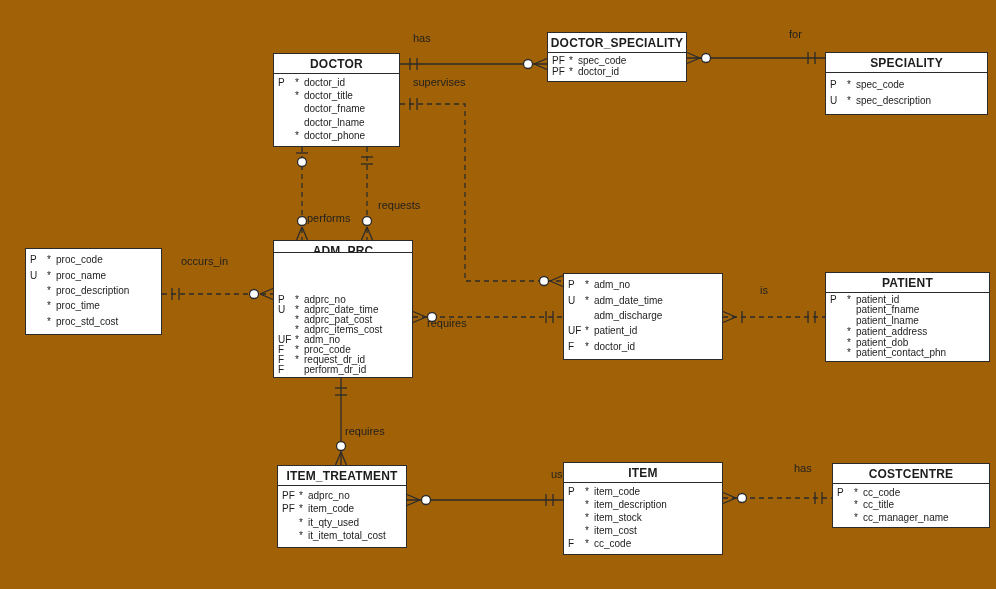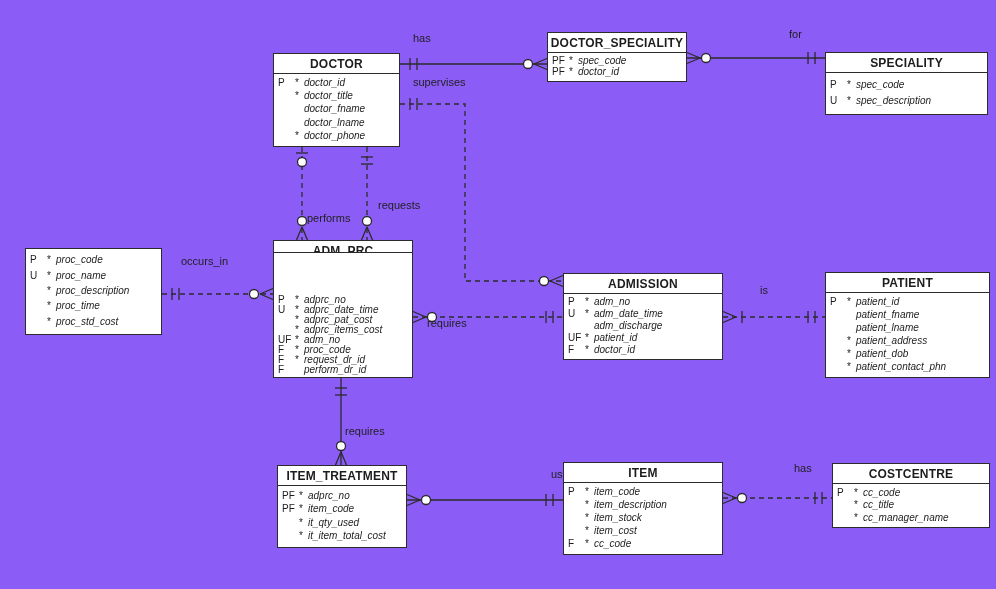--- a/index.html
+++ b/index.html
@@ -1,37 +1,37 @@
 <!DOCTYPE html>
 <html><head>
 <meta charset="utf-8">
 <style>
   html,body { margin:0; padding:0; background:#ffffff; }
   #canvas {
-    position:relative; width:996px; height:589px; background:#8b5cf6;
+    position:relative; width:996px; height:589px; background:#a16207;
     font-family:"Liberation Sans", sans-serif; overflow:hidden;
   }
   #rel-svg { position:absolute; left:0; top:0; width:996px; height:589px; }
   .entity {
     position:absolute; box-sizing:border-box; background:#ffffff;
     border:1.4px solid #2b2b2b; display:flex; flex-direction:column;
   }
   .entity-header {
     box-sizing:border-box; border-bottom:1.4px solid #2b2b2b;
     font-size:12px; font-weight:700; color:#1c1c1c; text-align:center;
     padding:3px 1px 2px 1px; letter-spacing:0.2px; white-space:nowrap; overflow:hidden;
   }
   .entity-attrs {
     flex:1; display:flex; flex-direction:column; justify-content:space-evenly;
     padding:1px 2px 2px 4px;
   }
   .attr-row { display:flex; align-items:center; font-size:10px; color:#1c1c1c; line-height:1; white-space:nowrap; }
   .attr-key  { flex:none; width:17px; }
   .attr-star { flex:none; width:9px; }
-  .attr-name { flex:none;font-style:italic; }
+  .attr-name { flex:none; }
   .rel-label { position:absolute; font-size:11px; color:#1f1f1f; line-height:1; white-space:nowrap; }
 </style>
 </head>
 <body>
 
 <div id="canvas">
     <svg id="rel-svg" viewBox="0 0 996 589" width="996" height="589">
       <g>
         <path d="M 400 64 L 547 64" fill="none" stroke="#2b2b2b" stroke-width="1.3"></path>
         <g>
@@ -304,21 +304,20 @@
           <span class="attr-name">request_dr_id</span>
         </div>
         <div class="attr-row">
           <span class="attr-key">F</span>
           <span class="attr-star"></span>
           <span class="attr-name">perform_dr_id</span>
         </div>
       </div>
     </div>
     <div class="entity" style="left: 563px; top: 273px; width: 160px; height: 87px;">
-      <div class="entity-header">ADMISSION</div>
       <div class="entity-attrs">
         <div class="attr-row">
           <span class="attr-key">P</span>
           <span class="attr-star">*</span>
           <span class="attr-name">adm_no</span>
         </div>
         <div class="attr-row">
           <span class="attr-key">U</span>
           <span class="attr-star">*</span>
           <span class="attr-name">adm_date_time</span>
@@ -333,21 +332,21 @@
           <span class="attr-star">*</span>
           <span class="attr-name">patient_id</span>
         </div>
         <div class="attr-row">
           <span class="attr-key">F</span>
           <span class="attr-star">*</span>
           <span class="attr-name">doctor_id</span>
         </div>
       </div>
     </div>
-    <div class="entity" style="left: 825px; top: 272px; width: 165px; height: 106px;">
+    <div class="entity" style="left: 825px; top: 272px; width: 165px; height: 90px;">
       <div class="entity-header">PATIENT</div>
       <div class="entity-attrs">
         <div class="attr-row">
           <span class="attr-key">P</span>
           <span class="attr-star">*</span>
           <span class="attr-name">patient_id</span>
         </div>
         <div class="attr-row">
           <span class="attr-key"></span>
           <span class="attr-star"></span>

